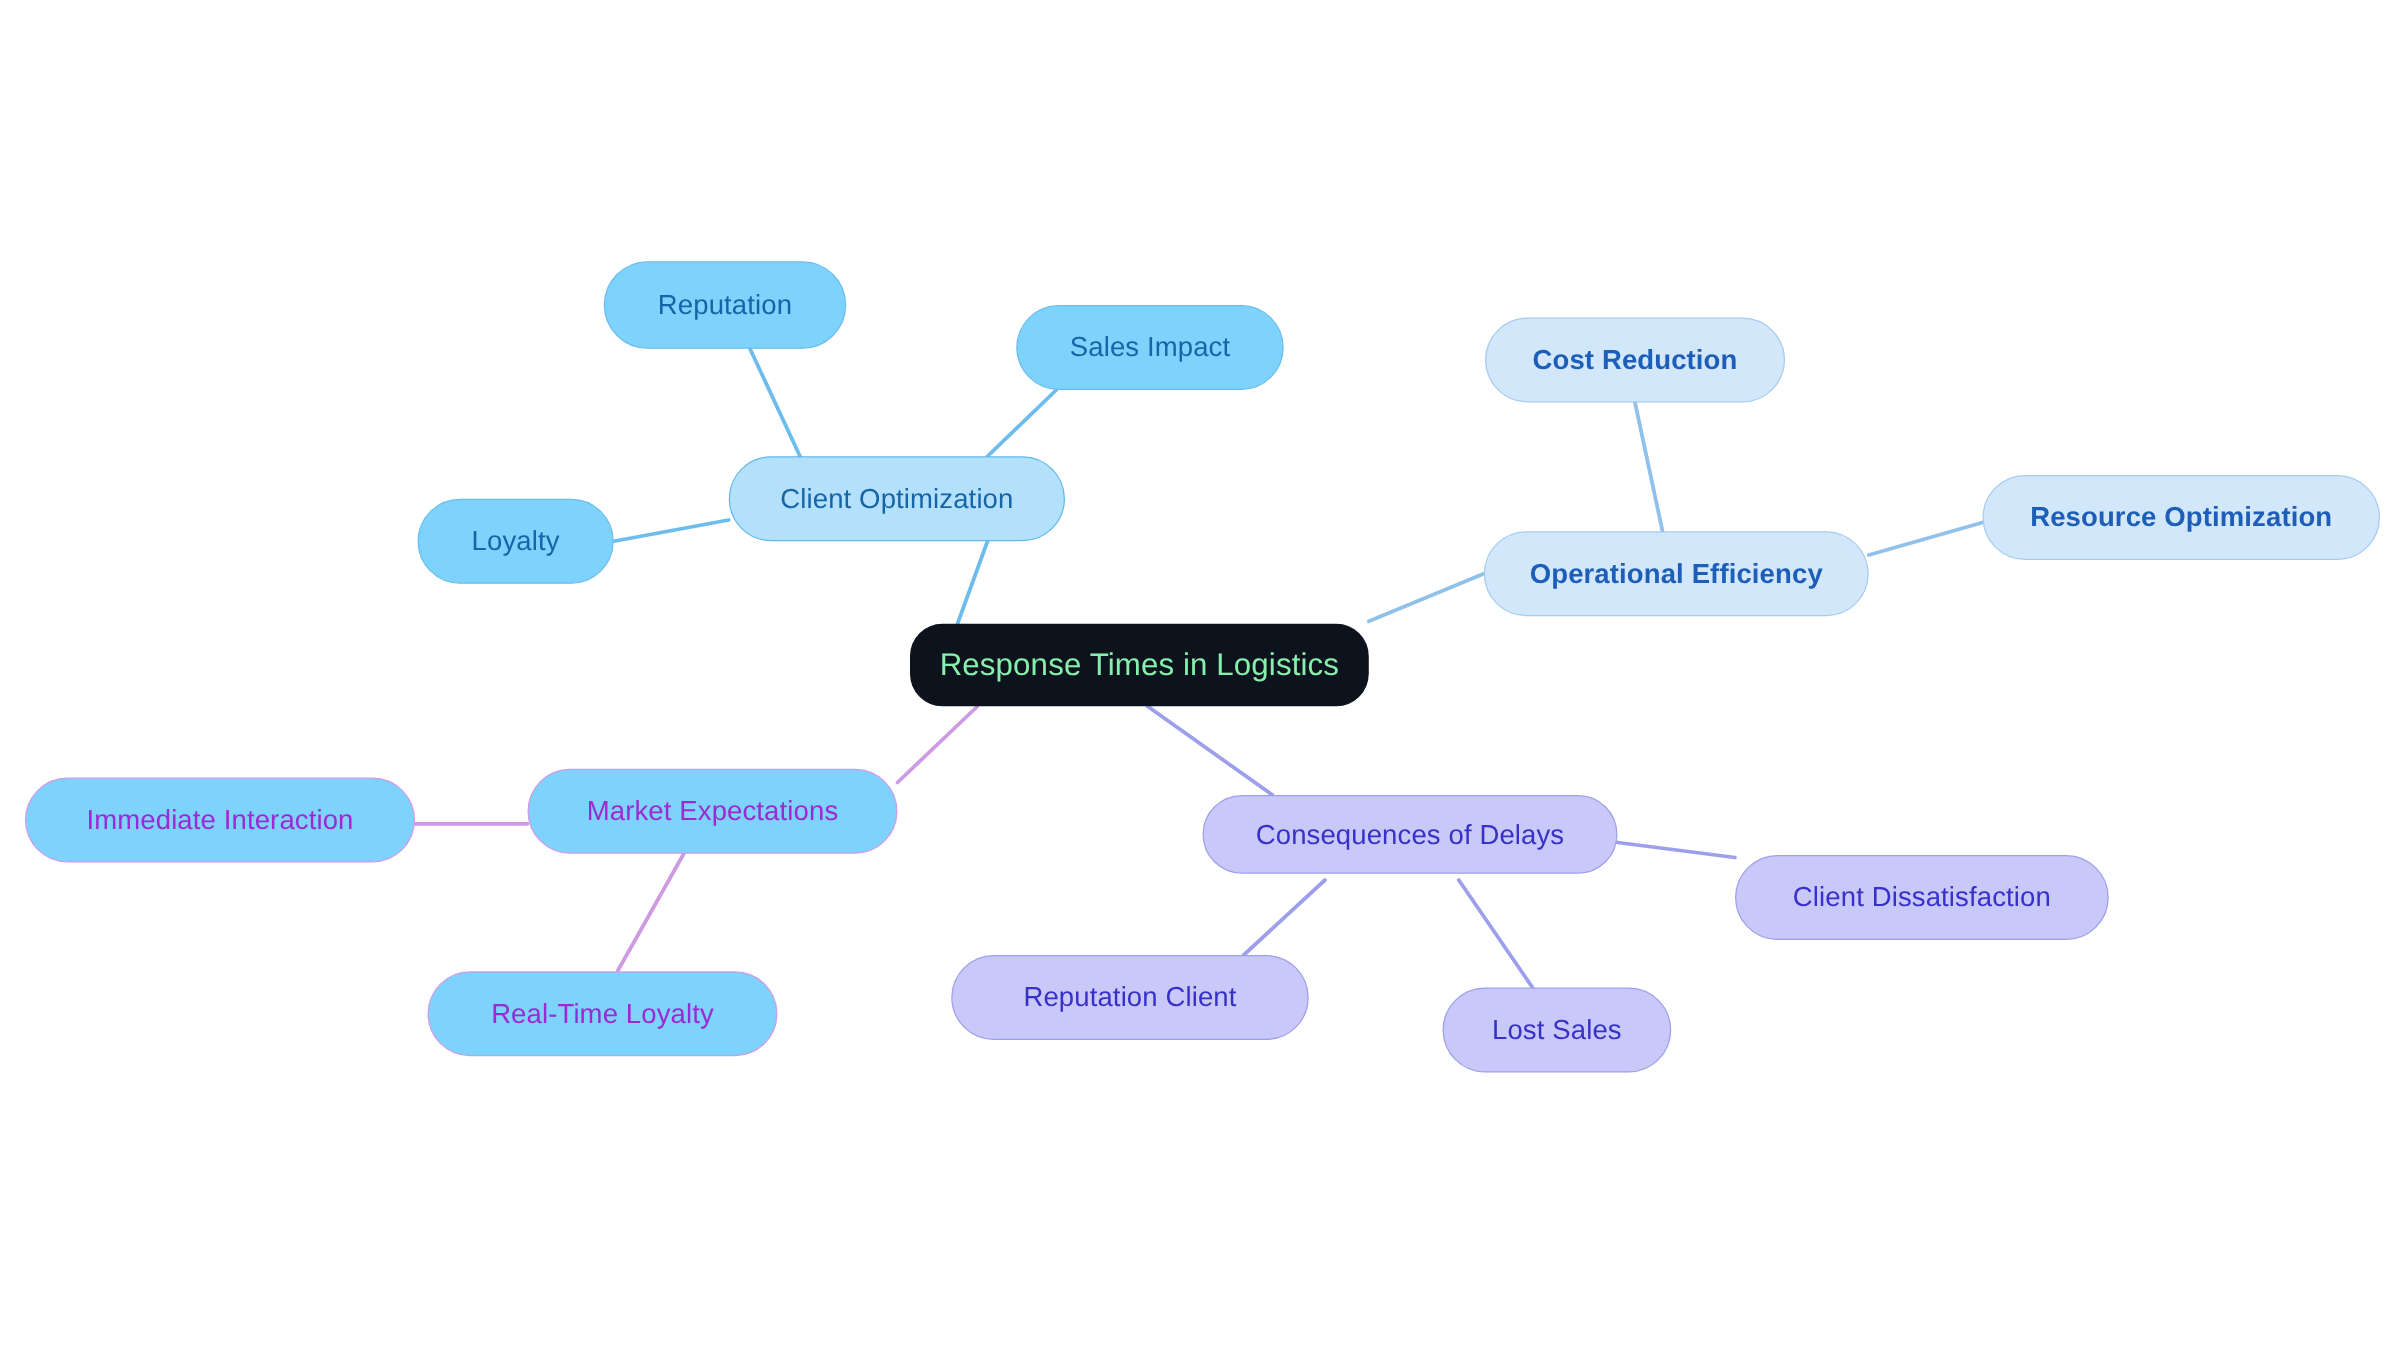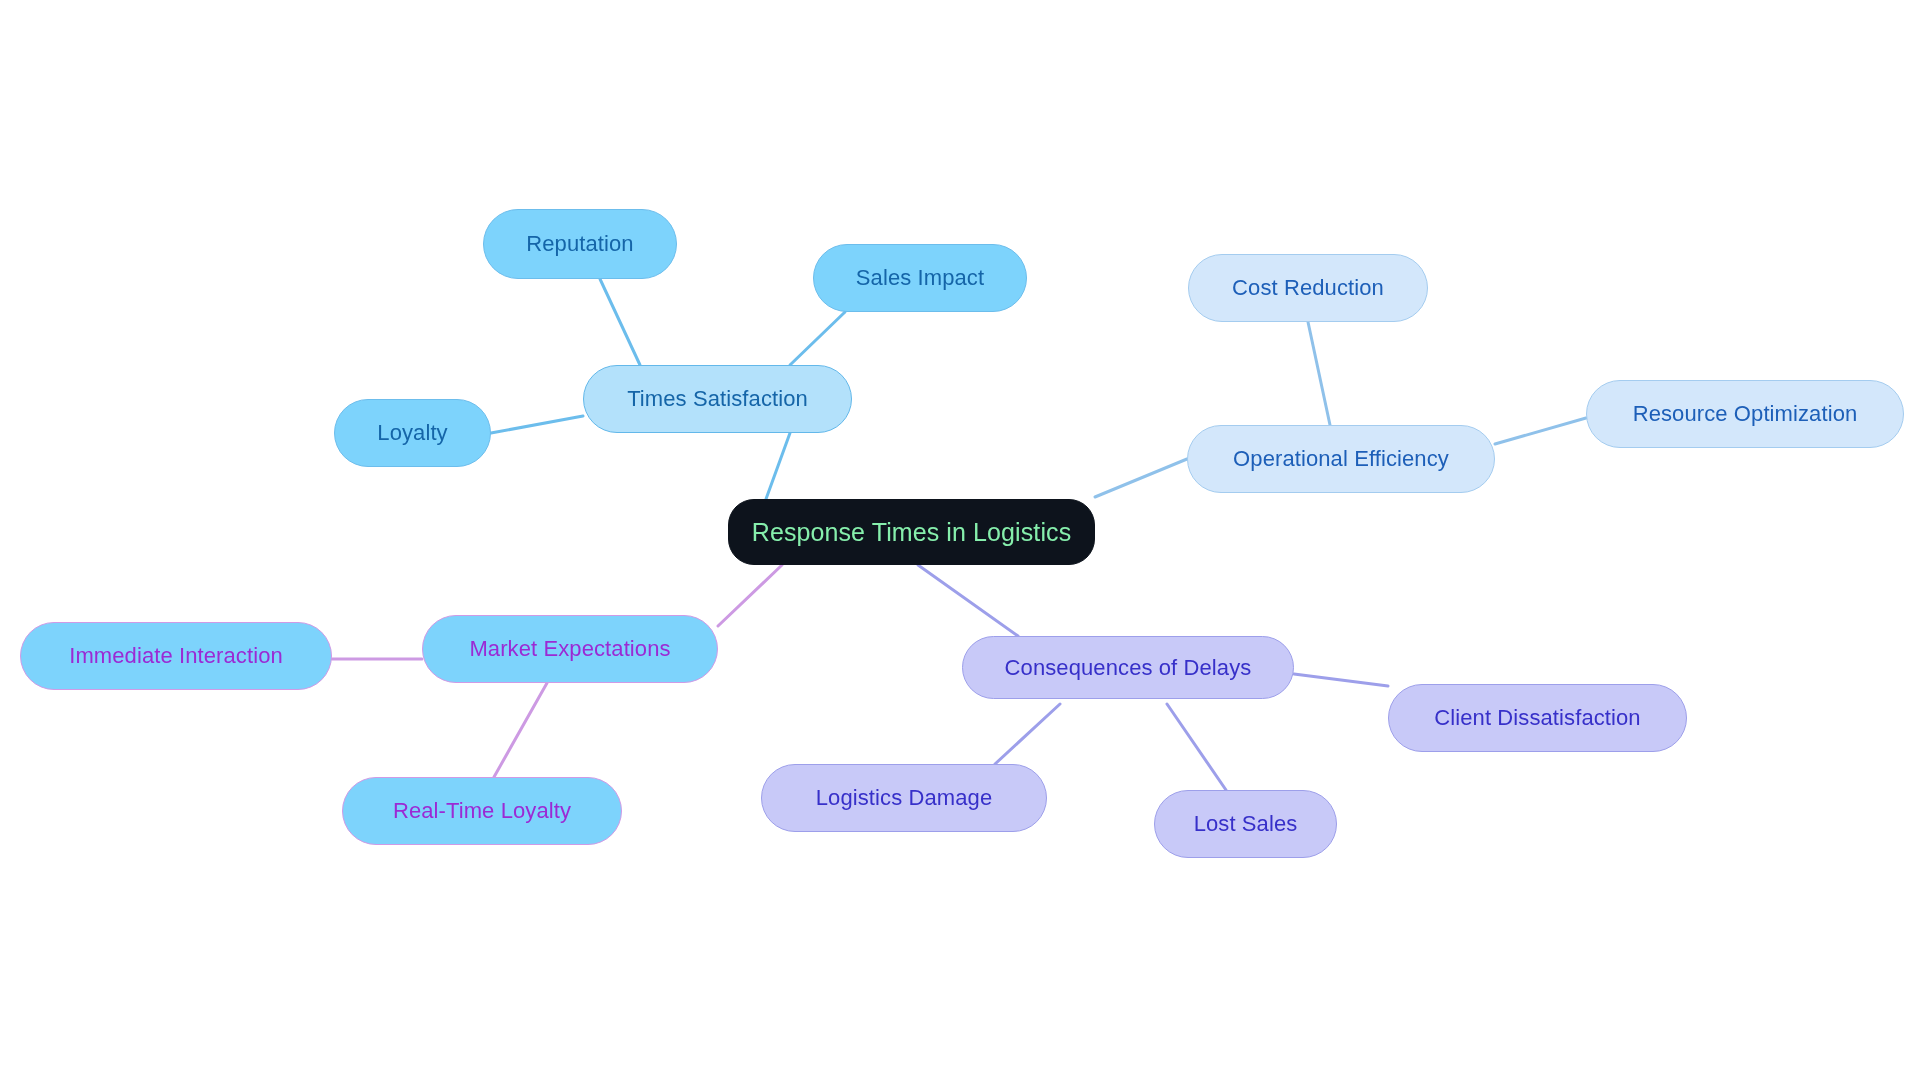--- a/index.html
+++ b/index.html
@@ -62,20 +62,21 @@
   .theme-blue-leaf {
     background: #7dd3fc;
     border-color: #6cbdec;
   }
   .theme-blue-leaf .node-label { color: #1565a8; }
 
   
   .theme-blue-pale {
     background: #d3e7fb;
     border-color: #a4ccef;
+    font-weight: bold;
   }
   .theme-blue-pale .node-label { color: #1d5fb8; }
 
   
   .theme-purple {
     background: #7dd3fc;
     border-color: #d09ae6;
   }
   .theme-purple .node-label { color: #9b2ad4; }
 
@@ -104,21 +105,21 @@
       <line x1="918" y1="565" x2="1018" y2="636" stroke="#9d9fea" stroke-width="3" stroke-linecap="round"></line>
       <line x1="1294" y1="674" x2="1388" y2="686" stroke="#9d9fea" stroke-width="3" stroke-linecap="round"></line>
       <line x1="1060" y1="704" x2="995" y2="764" stroke="#9d9fea" stroke-width="3" stroke-linecap="round"></line>
       <line x1="1167" y1="704" x2="1226" y2="790" stroke="#9d9fea" stroke-width="3" stroke-linecap="round"></line>
     </svg>
   <div id="node-layer">
       <div class="node node-root" style="left: 728px; top: 499px; width: 367px; height: 66px;">
         <span class="node-label">Response Times in Logistics</span>
       </div>
       <div class="node theme-blue-mid" style="left: 583px; top: 365px; width: 269px; height: 68px;">
-        <span class="node-label" style="font-size: 22px;">Times Satisfaction</span>
+        <span class="node-label" style="font-size: 22px;">Client Optimization</span>
       </div>
       <div class="node theme-blue-leaf" style="left: 483px; top: 209px; width: 194px; height: 70px;">
         <span class="node-label" style="font-size: 22px;">Reputation</span>
       </div>
       <div class="node theme-blue-leaf" style="left: 813px; top: 244px; width: 214px; height: 68px;">
         <span class="node-label" style="font-size: 22px;">Sales Impact</span>
       </div>
       <div class="node theme-blue-leaf" style="left: 334px; top: 399px; width: 157px; height: 68px;">
         <span class="node-label" style="font-size: 22px;">Loyalty</span>
       </div>
@@ -140,19 +141,19 @@
       <div class="node theme-purple" style="left: 342px; top: 777px; width: 280px; height: 68px;">
         <span class="node-label" style="font-size: 22px;">Real-Time Loyalty</span>
       </div>
       <div class="node theme-indigo" style="left: 962px; top: 636px; width: 332px; height: 63px;">
         <span class="node-label" style="font-size: 22px;">Consequences of Delays</span>
       </div>
       <div class="node theme-indigo" style="left: 1388px; top: 652px; width: 299px; height: 68px; margin-top: 32px;">
         <span class="node-label" style="font-size: 22px;">Client Dissatisfaction</span>
       </div>
       <div class="node theme-indigo" style="left: 761px; top: 764px; width: 286px; height: 68px;">
-        <span class="node-label" style="font-size: 22px;">Logistics Damage</span>
+        <span class="node-label" style="font-size: 22px;">Reputation Client</span>
       </div>
       <div class="node theme-indigo" style="left: 1154px; top: 790px; width: 183px; height: 68px;">
         <span class="node-label" style="font-size: 22px;">Lost Sales</span>
       </div>
     </div>
 </div>
 
 </body></html>

